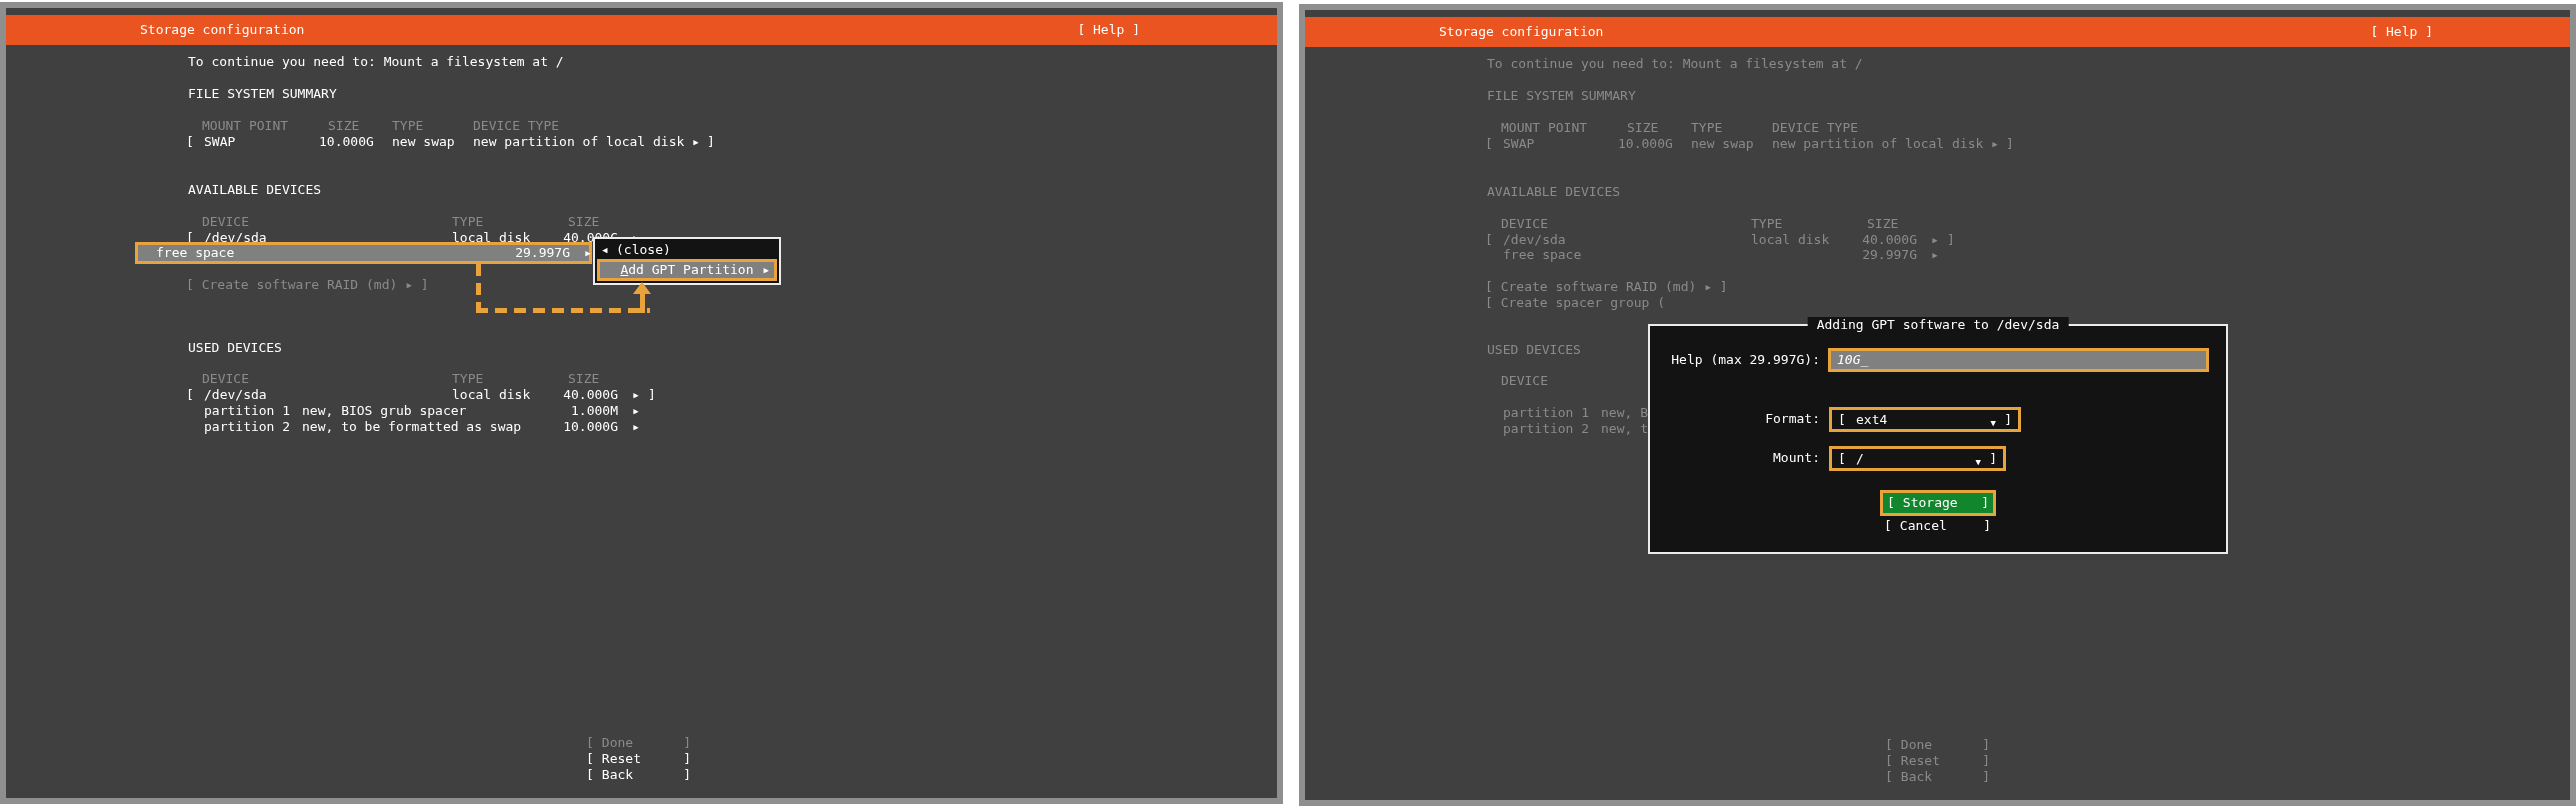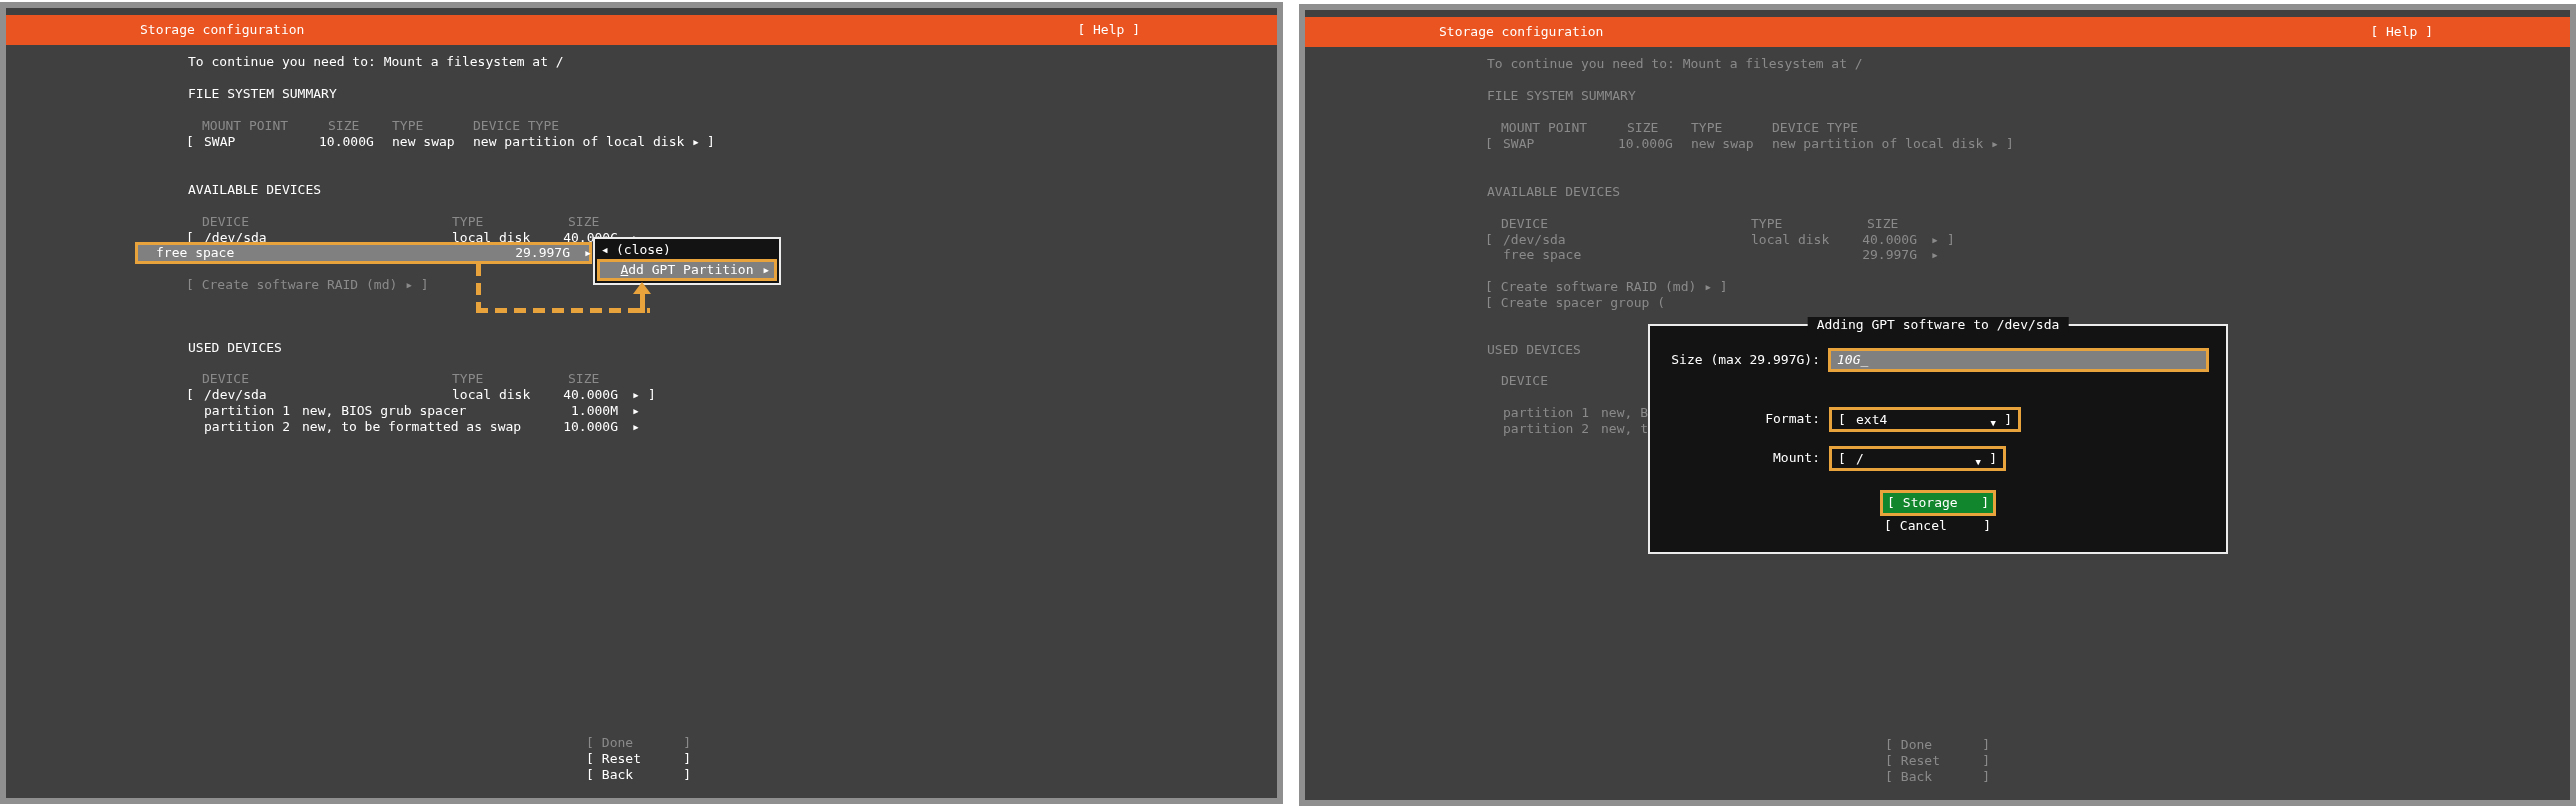--- a/index.html
+++ b/index.html
@@ -269,21 +269,21 @@
         <span class="c" style="left:248px">new, BIO</span>
       </div>
       <div class="r dim" style="top:411px">
         <span class="c" style="left:150px">partition 2</span>
         <span class="c" style="left:248px">new, to</span>
       </div>
 
       <div class="dlg">
         <span class="dlg-title">Adding GPT software to /dev/sda</span>
 
-        <span class="dlabel" style="top:26px">Size (max 29.997G):</span>
+        <span class="dlabel" style="top:26px">Help (max 29.997G):</span>
         <div class="input"><span>10G</span><span>_</span></div>
 
         <span class="dlabel" style="top:85px">Format:</span>
         <div class="select" style="top:81px;width:192px">
           <span class="lb">[</span>
           <span class="val">ext4</span>
           <span class="da">▼</span>
           <span class="rb">]</span>
         </div>
 

